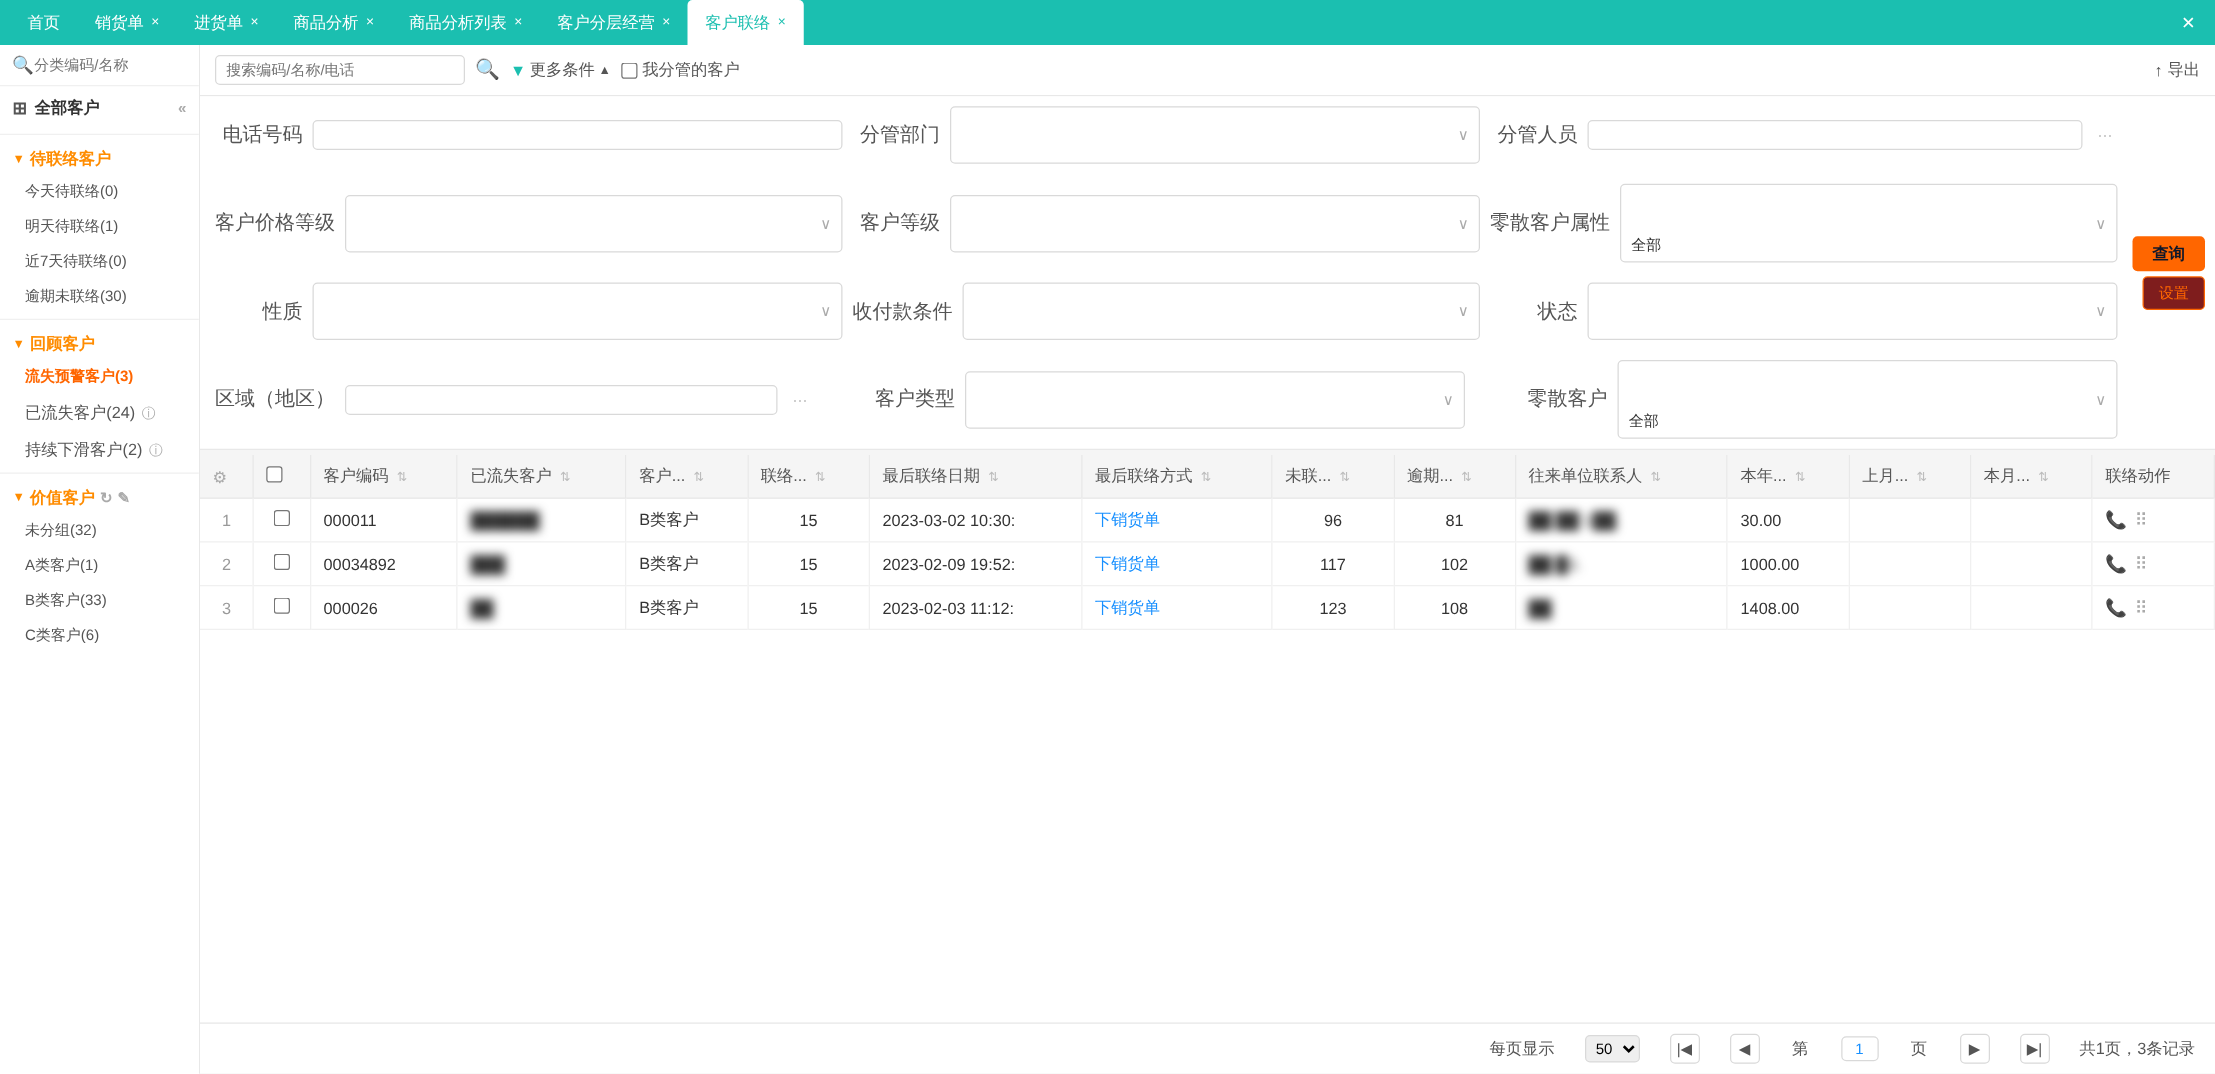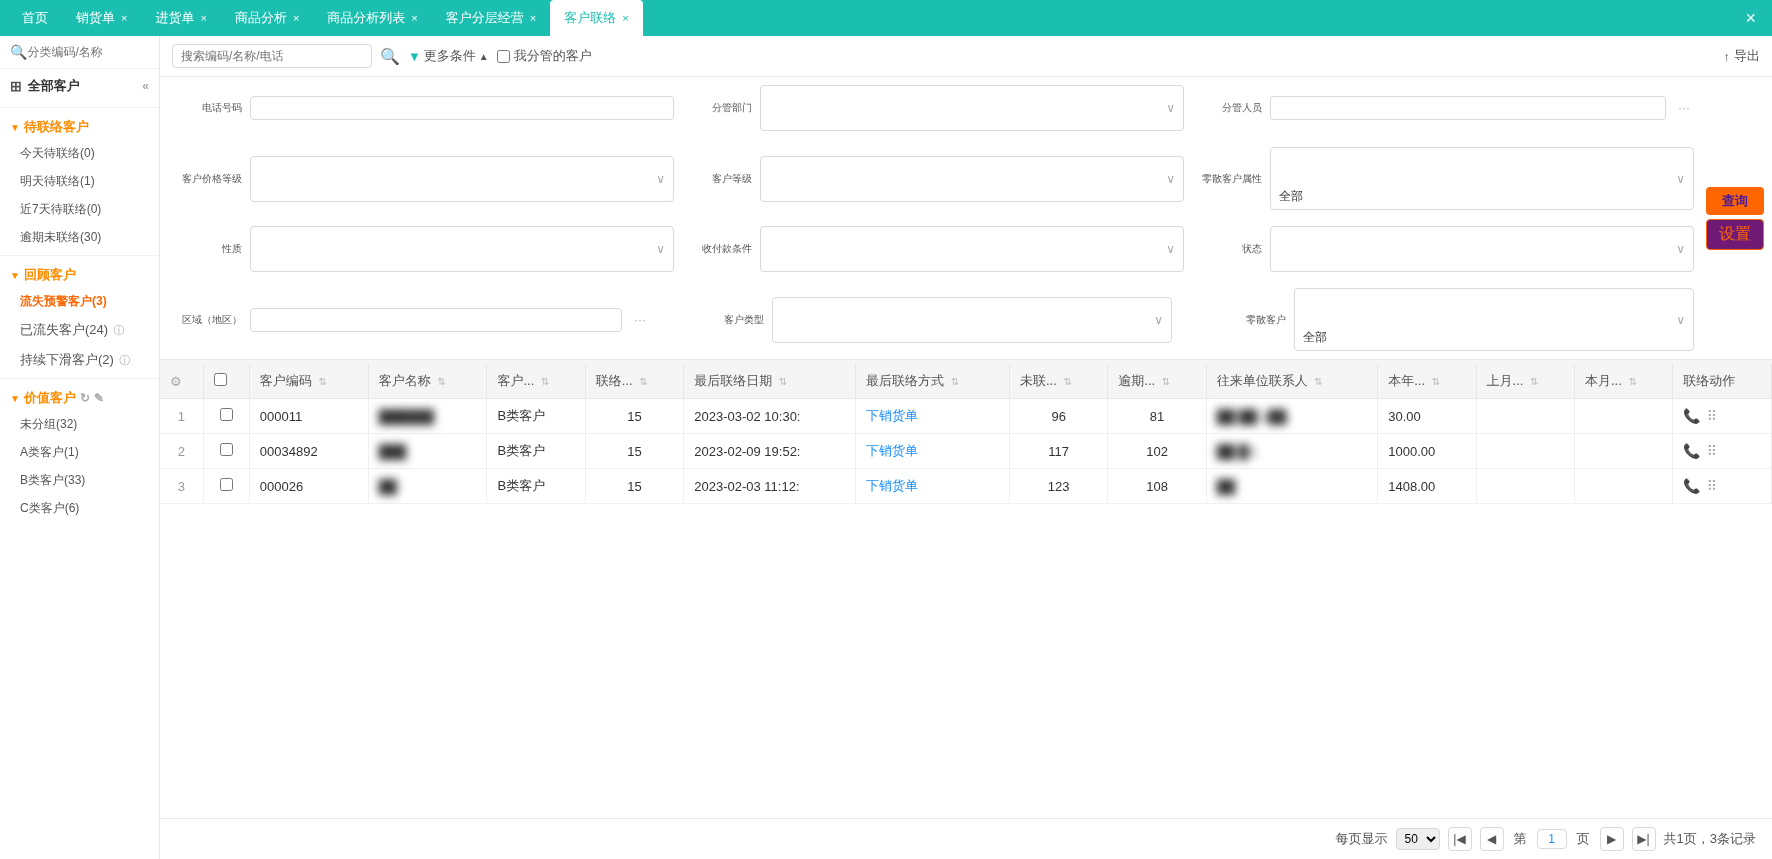--- a/index.html
+++ b/index.html
@@ -214,21 +214,21 @@
     .adv-filter-row:last-child { margin-bottom: 0; gap: 44px; }
     .filter-field {
       display: flex;
       align-items: center;
       flex: 1;
       gap: 8px;
     }
     .filter-field label {
       white-space: nowrap;
       color: #555;
-      font-size: 10px;
+      font-size: 16px;
       min-width: 70px;
       text-align: right;
     }
     .filter-field input, .filter-field .filter-select {
       flex: 1;
       border: 1px solid #d9d9d9;
       border-radius: 4px;
       padding: 4px 8px;
       font-size: 12px;
       outline: none;
@@ -256,36 +256,36 @@
       font-size: 12px;
     }
     .filter-extra-btn {
       color: #aaa;
       font-size: 12px;
       cursor: pointer;
       padding: 0 4px;
     }
     .btn-query {
       background: #ff6600;
-      color: #4c1d95;
+      color: #0f172a;
       border: none;
       border-radius: 4px;
       padding: 5px 16px;
       cursor: pointer;
       font-size: 13px;
       font-weight: bold;
     }
     .btn-settings {
-      background: #701a75;
+      background: #7f1d1d;
       color: #ff6600;
       border: 1px solid #ff6600;
       border-radius: 4px;
       padding: 4px 12px;
       cursor: pointer;
-      font-size: 16px;
+      font-size: 12px;
     }
 
     
     .table-wrapper {
       flex: 1;
       overflow: auto;
       background: #fff;
       margin-top: 4px;
     }
     table {
@@ -344,21 +344,21 @@
     }
 
     
     .pagination-bar {
       background: #fff;
       border-top: 1px solid #e8e8e8;
       padding: 8px 16px;
       display: flex;
       justify-content: flex-end;
       align-items: center;
-      gap: 8px;
+      gap: 24px;
       font-size: 12px;
       color: #555;
     }
     .pagination-bar select {
       border: 1px solid #d9d9d9;
       border-radius: 4px;
       padding: 2px 4px;
       font-size: 12px;
       outline: none;
     }
@@ -639,21 +639,21 @@
       <table>
         <thead>
           <tr>
             <th><span class="th-gear">⚙</span></th>
             <th><input type="checkbox" style=""></th>
             <th>
               <span>客户编码</span>
               <span class="sort-icons">⇅</span>
             </th>
             <th>
-              <span>客户名称</span>
+              <span>已流失客户</span>
               <span class="sort-icons">⇅</span>
             </th>
             <th>
               <span>客户...</span>
               <span class="sort-icons">⇅</span>
             </th>
             <th>
               <span>联络...</span>
               <span class="sort-icons">⇅</span>
             </th>

